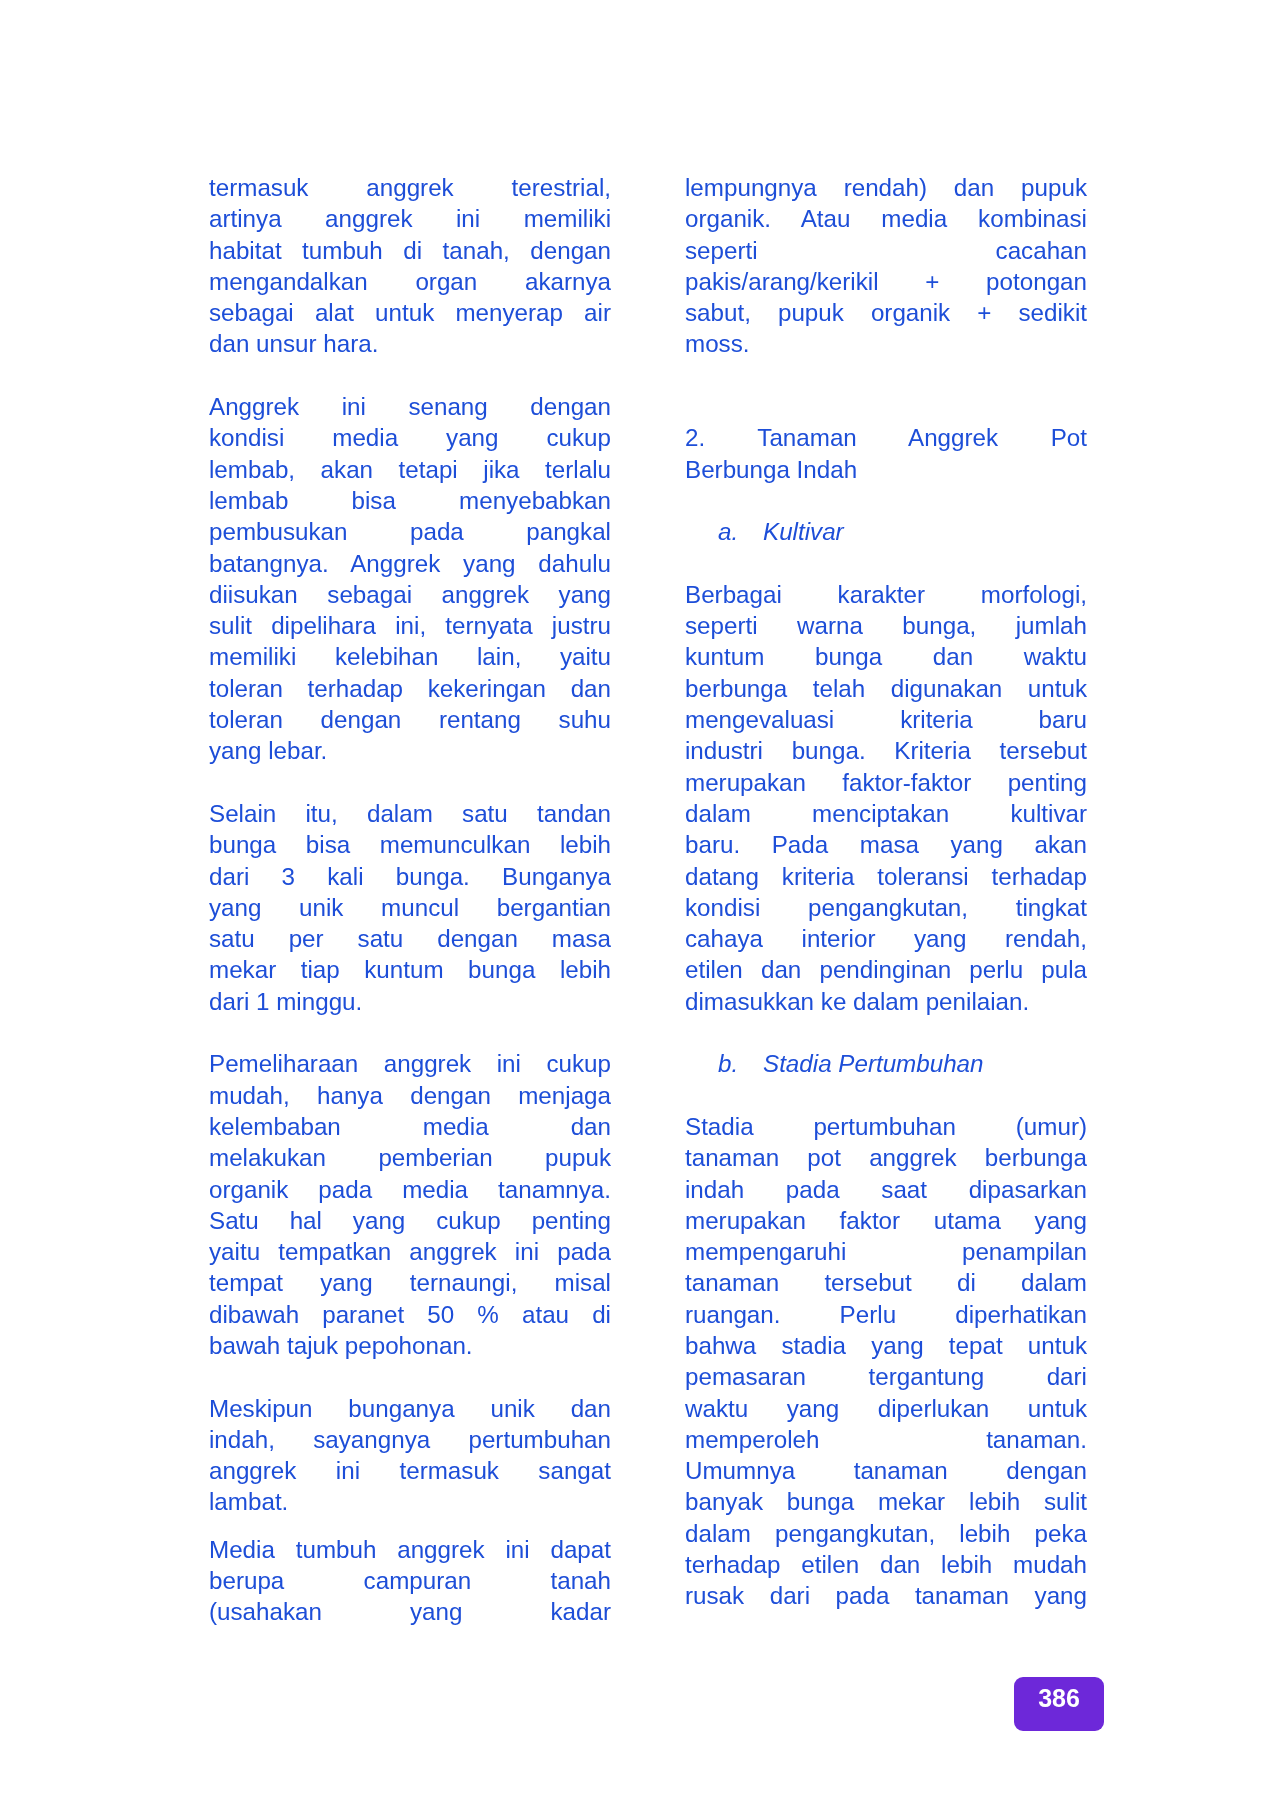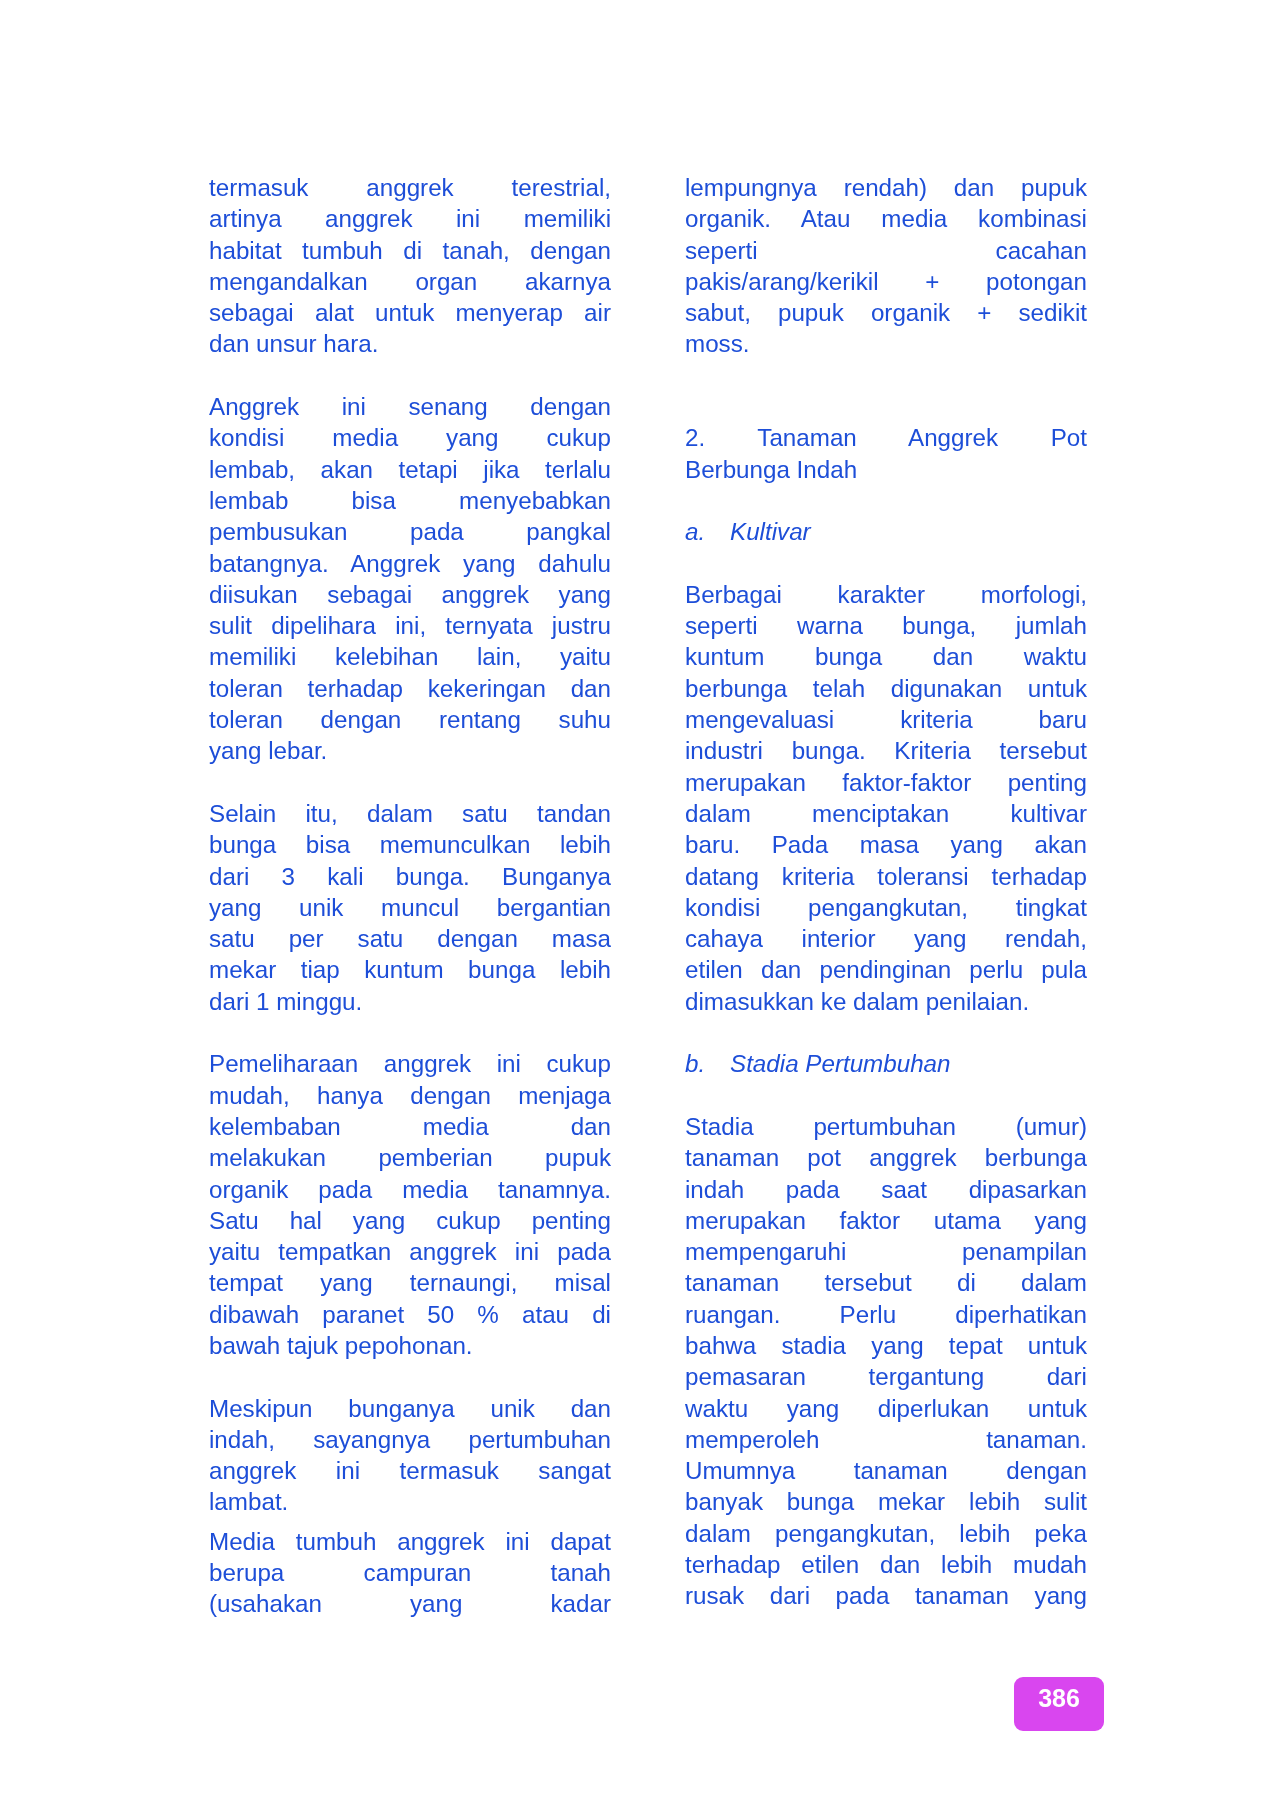--- a/index.html
+++ b/index.html
@@ -12,29 +12,29 @@
       font-size: 24.2px;
       line-height: 31.3px;
       color: #1d4ed8;
       text-align: justify;
     }
     .col.left { left: 209px; }
     .col.right { left: 685px; }
     .line { display: block; text-align: justify; text-align-last: justify; white-space: nowrap; height: 31.3px; }
     .line.last { text-align-last: left; }
     .para { margin: 0 0 31.3px 0; }
-    .para.tight { margin-bottom: 8px; }
+    .para.tight { margin-bottom: 16px; }
     .heading { font-weight: normal; }
-    .sub { font-style: italic; }
+    .sub { font-style: italic; margin-left: 33px; }
     .sub .num { display: inline-block; width: 45px; }
     .page-badge {
       position: absolute;
       left: 1014px; top: 1677px;
       width: 90px; height: 54px;
-      background: #d946ef;
+      background: #6d28d9;
       border-radius: 9px;
       color: #ffffff;
       font-family: "Liberation Sans", sans-serif;
       font-weight: bold;
       font-size: 25px;
       text-align: center;
       line-height: 42px;
     }
   </style>
 </head>

